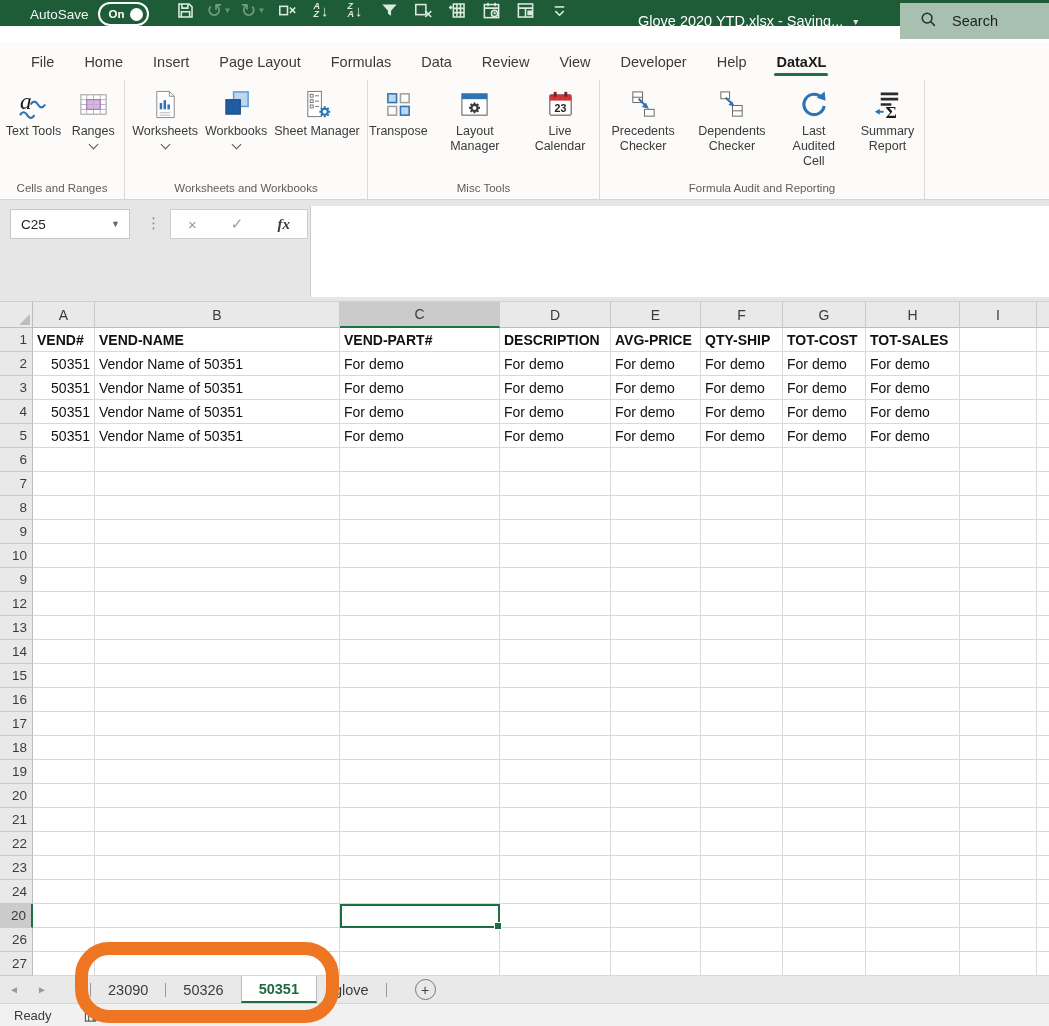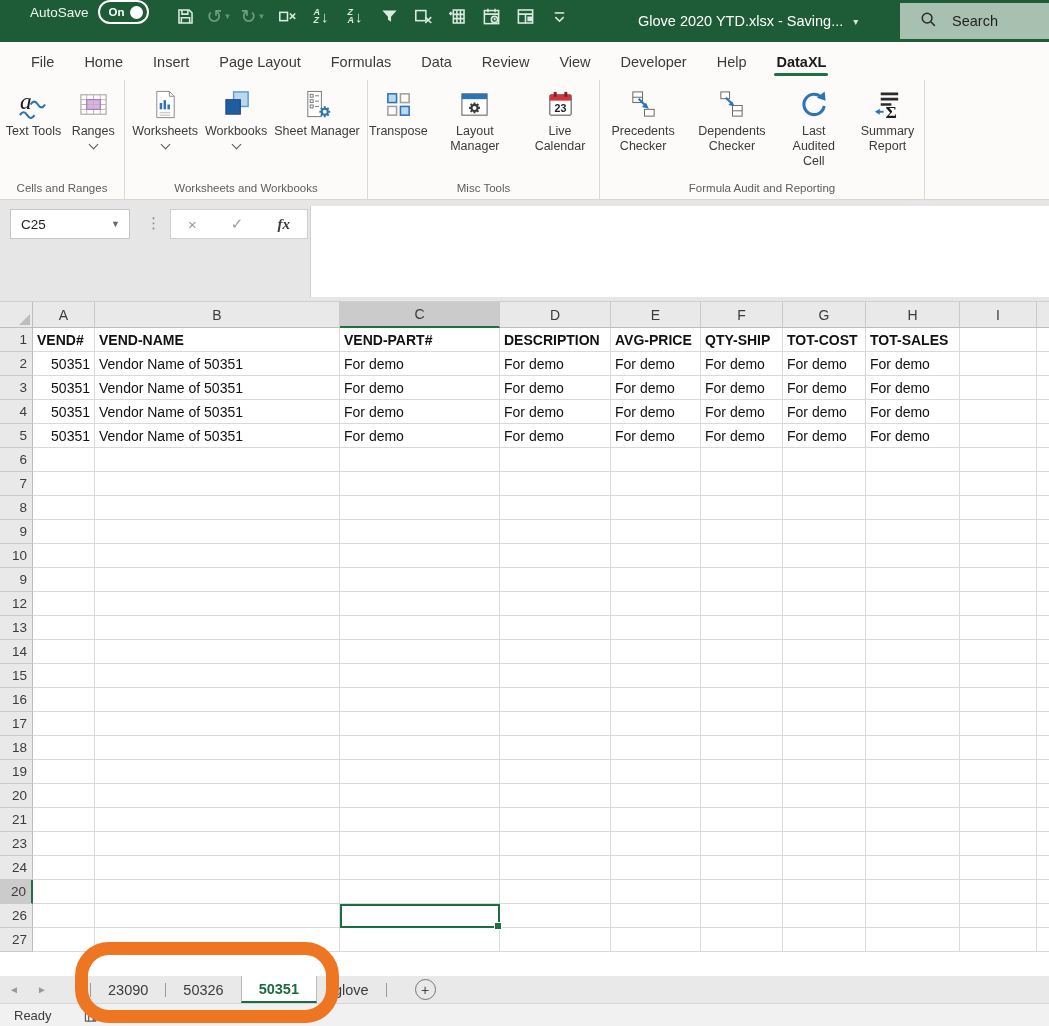--- a/index.html
+++ b/index.html
@@ -1,19 +1,19 @@
 <!DOCTYPE html>
 <html><head>
 <meta charset="utf-8">
 <style>
   html,body{margin:0;padding:0;background:#fff;}
   .app{position:relative;width:1049px;height:1026px;font-family:"Liberation Sans",sans-serif;background:#fff;overflow:hidden;}
 
   
-  .titlebar{position:absolute;top:0;left:0;right:0;height:42px;background:#1E5C38;display:flex;align-items:flex-start;color:#fff;}
+  .titlebar{position:absolute;top:0;left:0;right:0;height:26px;background:#1E5C38;display:flex;align-items:flex-end;color:#fff;}
   .autosave{display:flex;align-items:center;gap:9px;margin-left:30px;font-size:13.5px;color:#F0F6F2;}
   .pill{display:flex;align-items:center;gap:5px;border:2px solid #fff;border-radius:12px;height:20px;padding:0 4px 0 9px;}
   .pill-on{font-size:11.5px;font-weight:bold;color:#fff;}
   .knob{width:13px;height:13px;border-radius:50%;background:#fff;}
   .qat{display:flex;align-items:center;margin-left:20px;gap:1px;}
   .qat-btn{min-width:33px;height:32px;display:flex;align-items:center;justify-content:center;color:#DCEBE1;}
   .qat-btn.dim{opacity:.45;}
   .qat-caret{font-size:8px;margin-left:1px;color:#BCD6C6;}
   .uch{font-size:19px;line-height:19px;}
   .srt{display:flex;align-items:center;}
@@ -669,20 +669,33 @@
         <div class="g-cell" style="width: 160px;"></div>
         <div class="g-cell" style="width: 111px;"></div>
         <div class="g-cell" style="width: 90px;"></div>
         <div class="g-cell" style="width: 82px;"></div>
         <div class="g-cell" style="width: 83px;"></div>
         <div class="g-cell" style="width: 94px;"></div>
         <div class="g-cell" style="width: 77px;"></div>
         <div class="g-cell" style="width: 14px;"></div>
       </div>
       <div class="g-row">
+        <div class="g-rh">22</div>
+        <div class="g-cell" style="width: 62px;"></div>
+        <div class="g-cell" style="width: 245px;"></div>
+        <div class="g-cell" style="width: 160px;"></div>
+        <div class="g-cell" style="width: 111px;"></div>
+        <div class="g-cell" style="width: 90px;"></div>
+        <div class="g-cell" style="width: 82px;"></div>
+        <div class="g-cell" style="width: 83px;"></div>
+        <div class="g-cell" style="width: 94px;"></div>
+        <div class="g-cell" style="width: 77px;"></div>
+        <div class="g-cell" style="width: 14px;"></div>
+      </div>
+      <div class="g-row">
         <div class="g-rh">23</div>
         <div class="g-cell" style="width: 62px;"></div>
         <div class="g-cell" style="width: 245px;"></div>
         <div class="g-cell" style="width: 160px;"></div>
         <div class="g-cell" style="width: 111px;"></div>
         <div class="g-cell" style="width: 90px;"></div>
         <div class="g-cell" style="width: 82px;"></div>
         <div class="g-cell" style="width: 83px;"></div>
         <div class="g-cell" style="width: 94px;"></div>
         <div class="g-cell" style="width: 77px;"></div>

